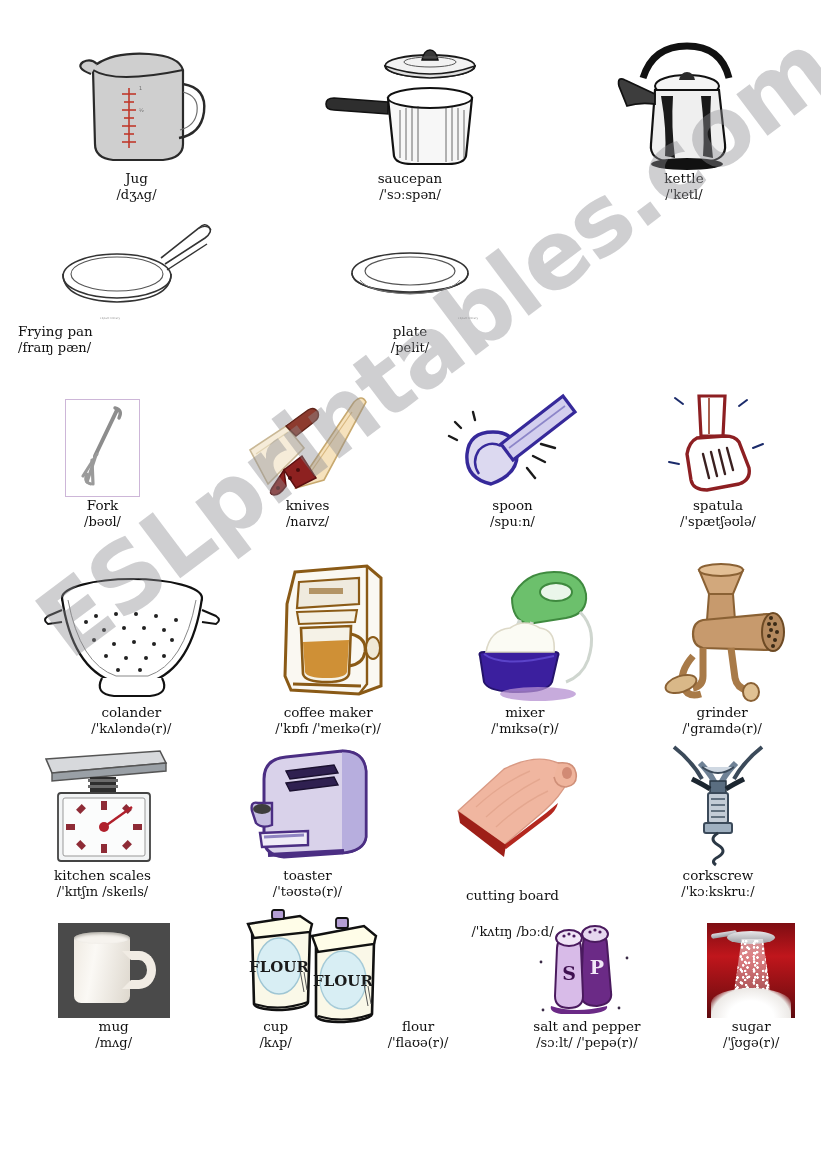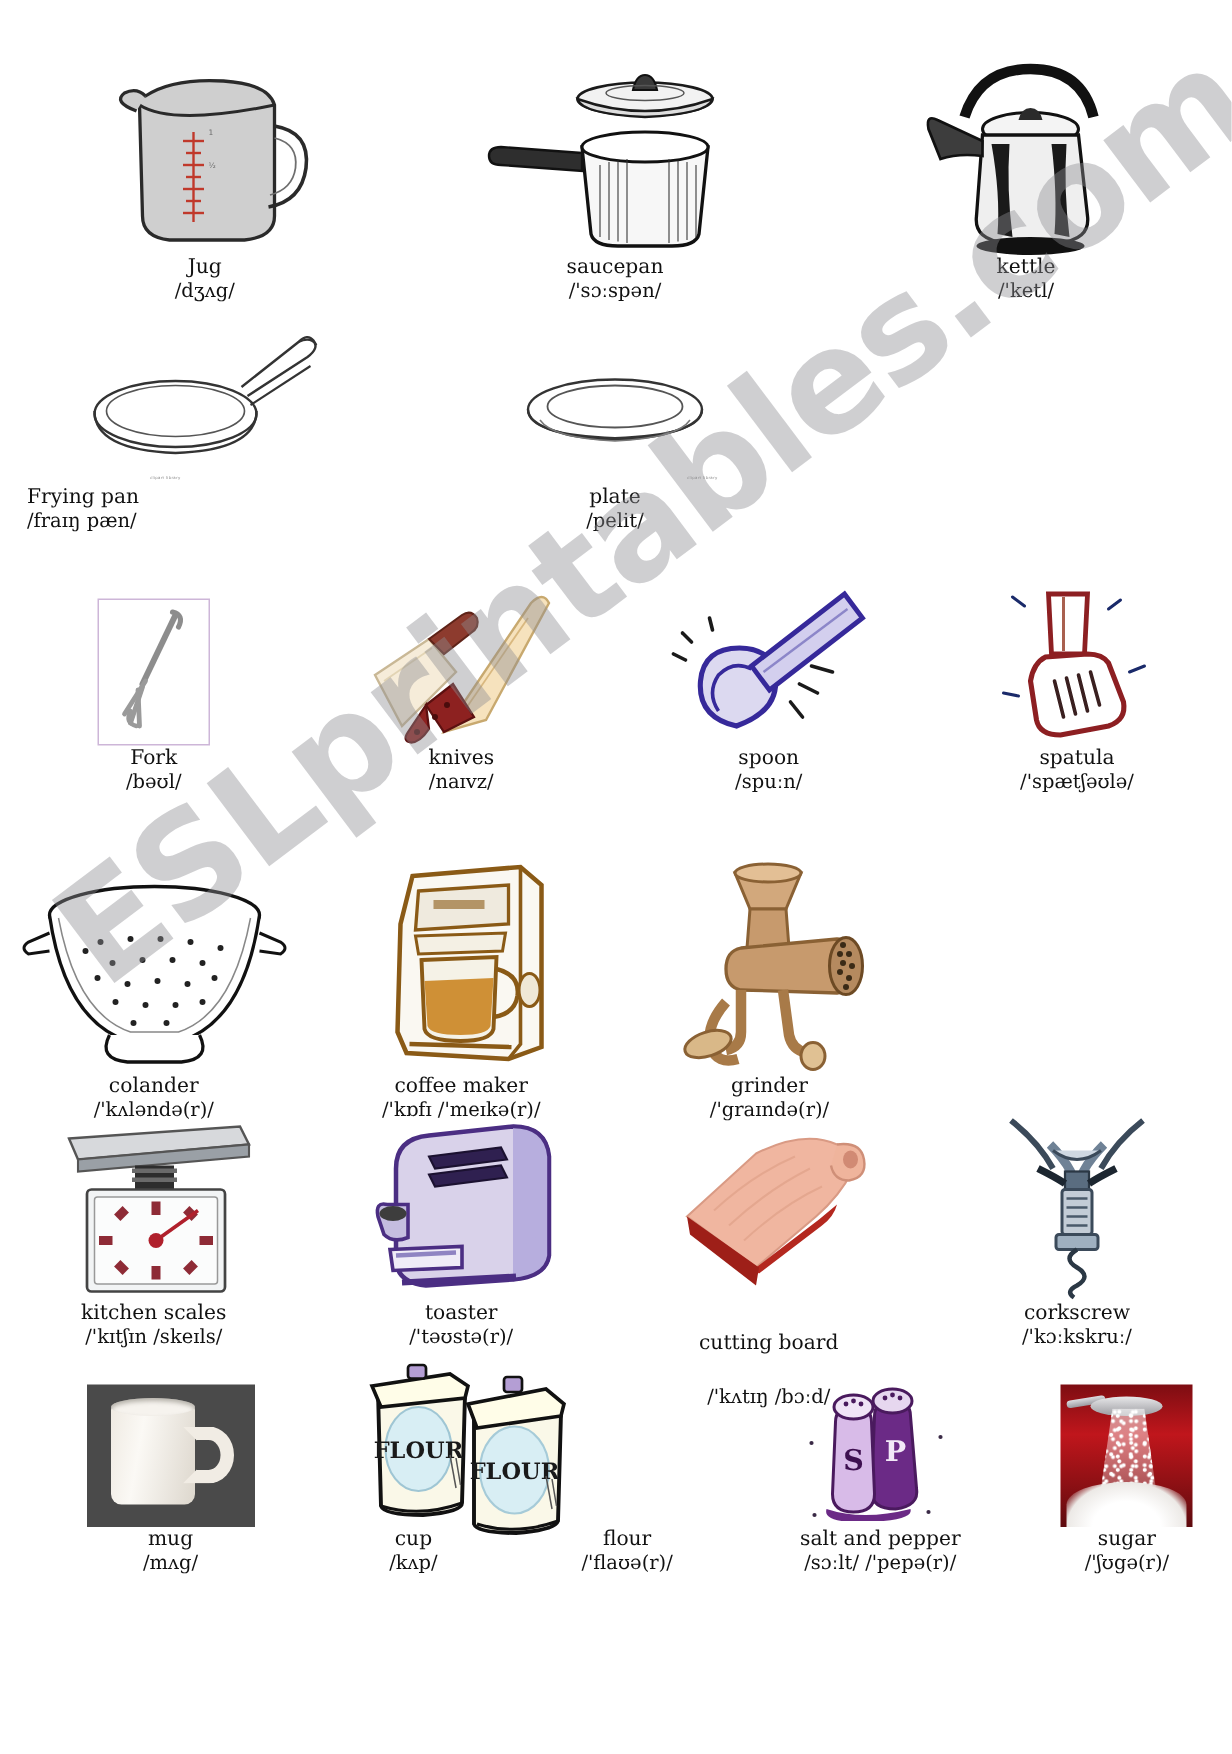--- a/index.html
+++ b/index.html
@@ -330,21 +330,21 @@
               <path d="M100 56 L110 52"></path>
             <path d="M26 72 L16 70"></path>
           </g>
         </svg>
       </div>
       <div class="label">spatula</div>
       <div class="ipa">/'spætʃəʊlə/</div>
     </div>
   </div>
 
-  <div class="row" style="top:576px;">
+  <div class="row" style="top:564px;padding-left:33px;">
     <div class="cell" style="width:205px;">
       <div class="art" style="height:140px;">
         <svg width="175" height="140" viewBox="0 0 175 140">
           <ellipse cx="88" cy="34" rx="70" ry="19" fill="#fff" stroke="#111" stroke-width="2.2"></ellipse>
           <path d="M18 34 Q28 104 70 118 L106 118 Q148 104 158 34" fill="#fff" stroke="#111" stroke-width="2.2"></path>
           <path d="M24 36 Q36 100 72 112 L104 112 Q140 100 152 36" fill="none" stroke="#888" stroke-width="1"></path>
           <g fill="#222">
             <circle cx="52" cy="52" r="2"></circle>
               <circle cx="72" cy="50" r="2"></circle>
               <circle cx="92" cy="50" r="2"></circle>
@@ -388,20 +388,39 @@
           <path d="M40 78 L86 76 L84 108 Q82 114 64 114 Q44 114 42 108 Z" fill="#c87f16" opacity=".85"></path>
           <path d="M88 70 Q104 74 102 88 Q100 100 86 102" fill="none" stroke="#8a5a16" stroke-width="3"></path>
           <ellipse cx="110" cy="84" r="1" rx="7" ry="11" fill="#efe8d6" stroke="#8a5a16" stroke-width="2"></ellipse>
           <path d="M30 120 L98 122" stroke="#8a5a16" stroke-width="3" fill="none"></path>
         </svg>
       </div>
       <div class="label">coffee maker</div>
       <div class="ipa">/'kɒfɪ  /'meɪkə(r)/</div>
     </div>
 
+    <div class="cell" style="width:205px;">
+      <div class="art" style="height:140px;">
+        <svg width="150" height="140" viewBox="0 0 150 140">
+          <path d="M62 34 Q74 8 104 8 Q132 8 136 30 Q138 50 116 54 L78 60 Q62 56 62 34 Z" fill="#6cc06c" stroke="#3f8a3f" stroke-width="2"></path>
+          <ellipse cx="106" cy="28" rx="16" ry="9" fill="#eaf6ea" stroke="#3f8a3f" stroke-width="2"></ellipse>
+          <path d="M70 56 L60 82" stroke="#cfd6cf" stroke-width="4"></path>
+          <path d="M82 58 L74 84" stroke="#cfd6cf" stroke-width="4"></path>
+          <path d="M56 82 Q50 96 58 104" fill="none" stroke="#b9c2b9" stroke-width="3"></path>
+          <path d="M72 84 Q66 98 74 104" fill="none" stroke="#b9c2b9" stroke-width="3"></path>
+          <path d="M130 48 Q148 66 138 96 Q132 112 116 118" fill="none" stroke="#cfd6cf" stroke-width="3"></path>
+          <path d="M30 92 Q28 88 34 88 L104 88 Q110 88 108 92 L102 118 Q98 128 68 128 Q38 128 34 118 Z" fill="#3b1f9e" stroke="#24136b" stroke-width="2"></path>
+          <path d="M34 90 Q52 104 104 92" fill="none" stroke="#5b43c9" stroke-width="2"></path>
+          <path d="M36 88 Q40 66 60 64 Q74 54 90 64 Q106 66 104 88 Z" fill="#fbfbf4" stroke="#ddd9c8" stroke-width="1.6"></path>
+          <ellipse cx="88" cy="130" rx="38" ry="7" fill="#b48fd0" opacity=".75"></ellipse>
+        </svg>
+      </div>
+      <div class="label">mixer</div>
+      <div class="ipa">/'mɪksə(r)/</div>
+    </div>
 
     <div class="cell" style="width:206px;">
       <div class="art" style="height:140px;">
         <svg width="150" height="140" viewBox="0 0 150 140">
           <path d="M52 6 L96 6 L86 30 L62 30 Z" fill="#d2a87c" stroke="#8a6134" stroke-width="2"></path>
           <ellipse cx="74" cy="6" rx="22" ry="6" fill="#e3bf95" stroke="#8a6134" stroke-width="2"></ellipse>
           <path d="M62 30 L86 30 L88 56 L60 56 Z" fill="#c79a6d" stroke="#8a6134" stroke-width="2"></path>
           <path d="M56 56 L120 50 Q134 50 136 66 Q136 84 120 86 L56 84 Q46 82 46 70 Q46 58 56 56 Z" fill="#c79a6d" stroke="#8a6134" stroke-width="2.2"></path>
           <ellipse cx="126" cy="68" rx="11" ry="19" fill="#b58a5f" stroke="#6d4a24" stroke-width="2"></ellipse>
           <g fill="#3a2a16">

